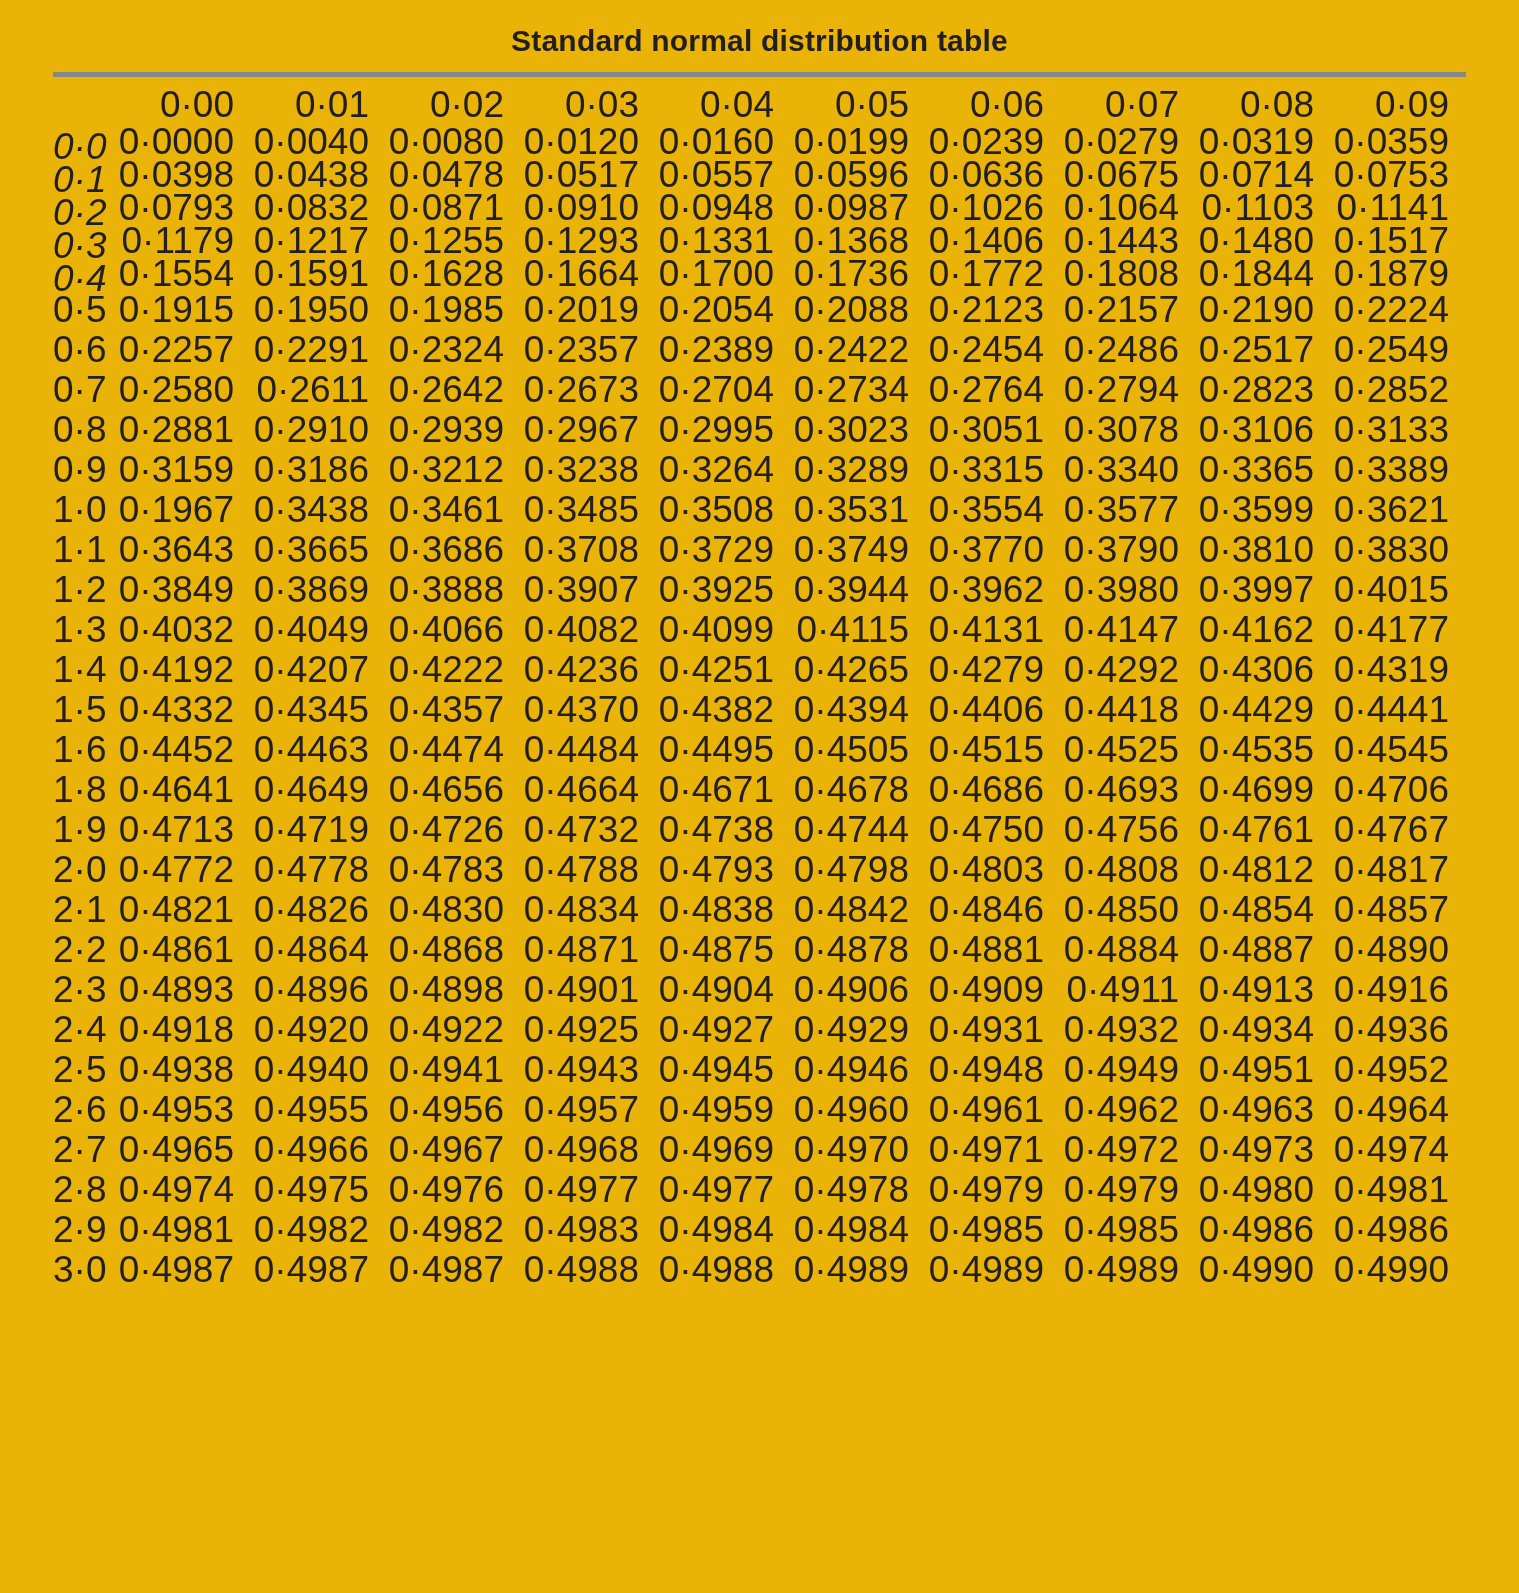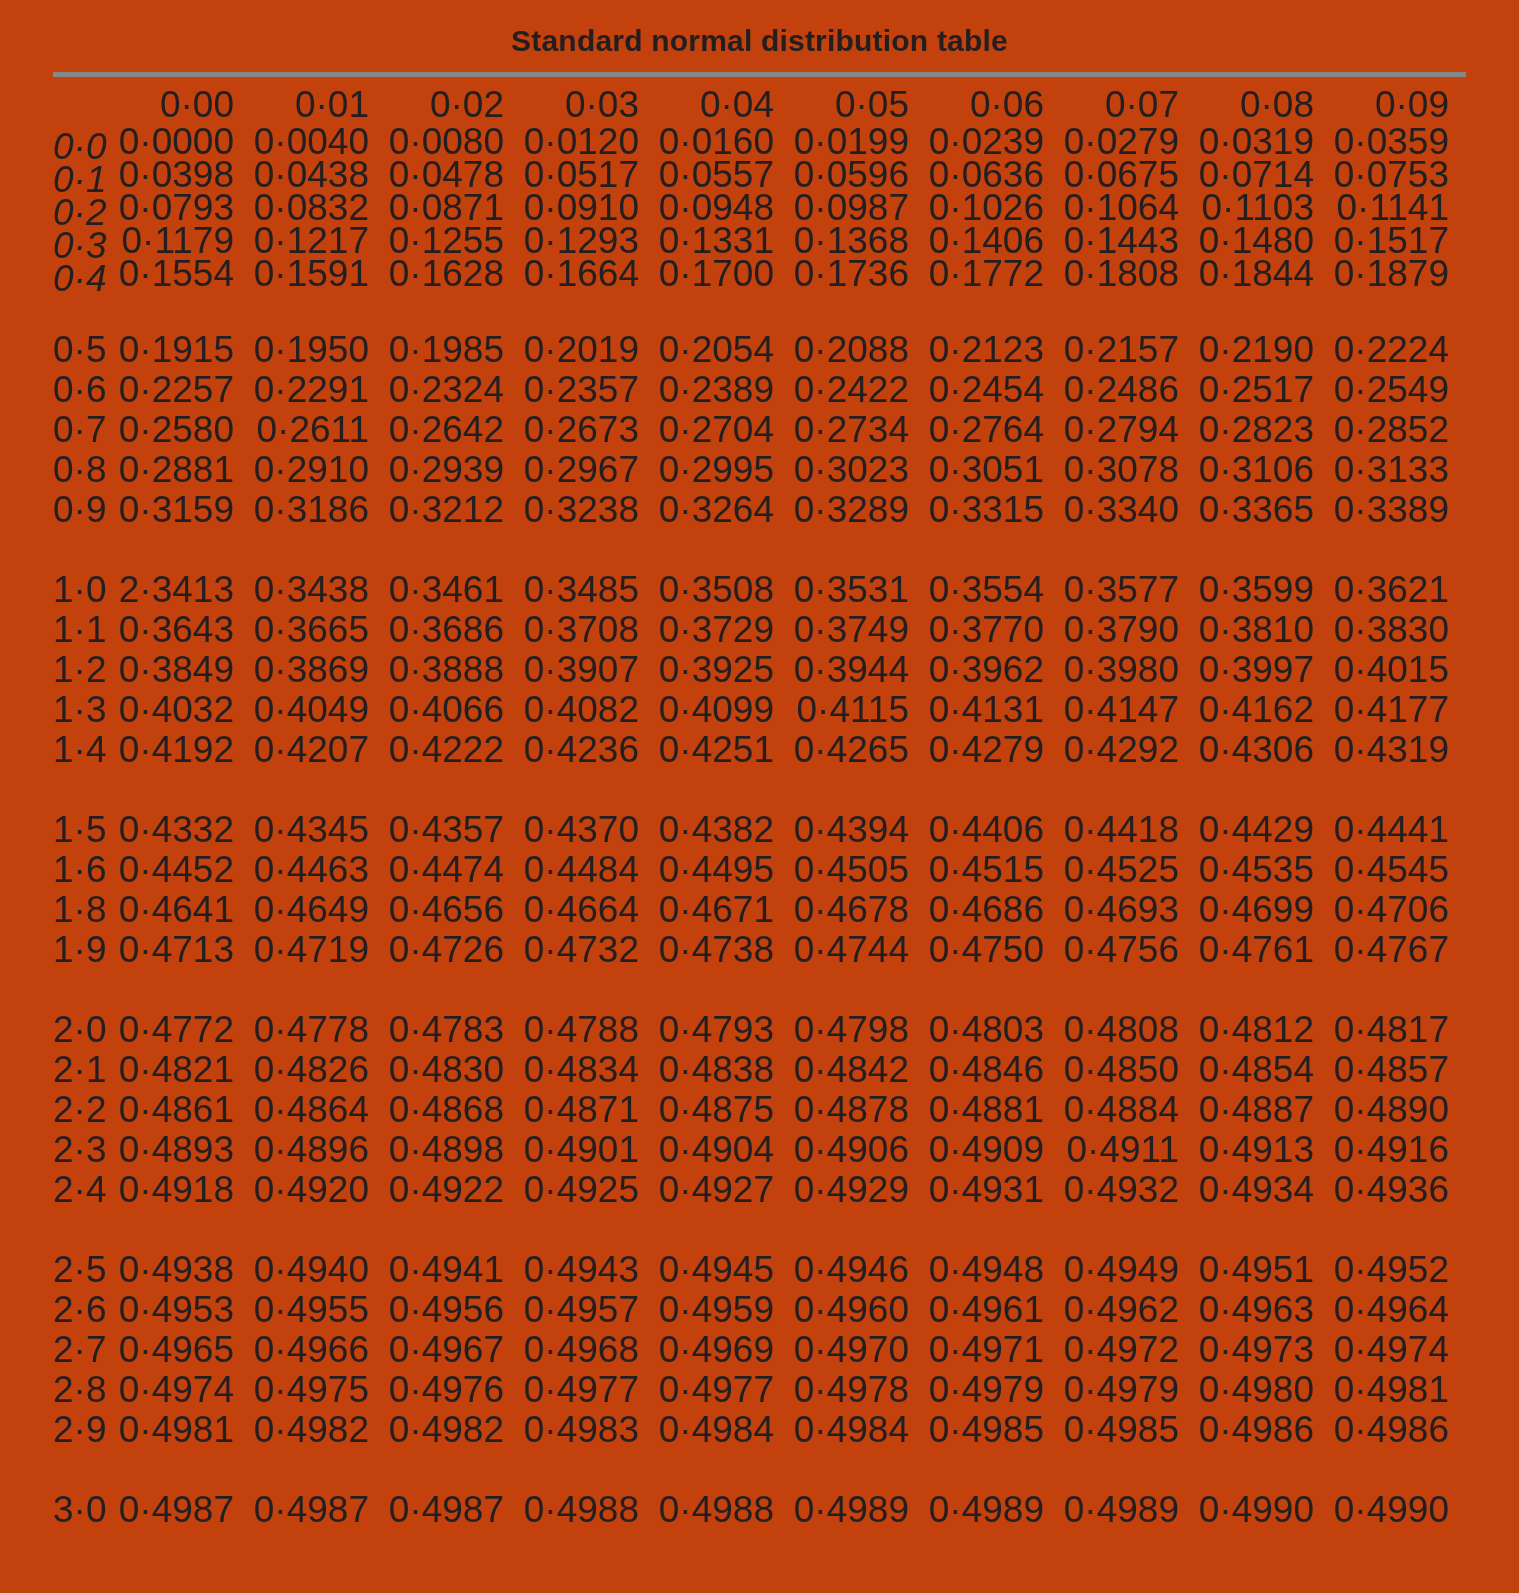--- a/index.html
+++ b/index.html
@@ -2,21 +2,21 @@
 <html><head>
 <meta charset="utf-8">
 <style>
   * { margin: 0; padding: 0; box-sizing: border-box; }
   html, body { background: #ffffff; }
   body { font-family: "Liberation Sans", sans-serif; }
   .page {
     position: relative;
     width: 1519px;
     height: 1593px;
-    background: #c2410c;
+    background: #eab308;
     color: #231f20;
     overflow: hidden;
   }
   .title {
     padding-top: 24px;
     text-align: center;
     font-size: 30px;
     font-weight: bold;
     line-height: 34px;
     letter-spacing: 0.2px;
@@ -26,21 +26,21 @@
     height: 5px;
     background: #85878a;
   }
   .table {
     margin: 8px 53px 0 53px;
     font-size: 37px;
   }
   .row { display: flex; height: 40px; line-height: 40px; }
   .cell { width: 135px; text-align: right; white-space: pre; }
   .rowlab { width: 46px; text-align: left; }
-  .group + .group { margin-top: 40px; }
+  .group + .group { }
   .group.first .row { height: 33px; line-height: 33px; }
   .group.first .rowlab { transform: translateY(5px); font-style: italic; }
 </style>
 </head>
 <body>
 
 <div class="page">
   <div class="title">Standard normal distribution table</div>
   <div class="rule"></div>
   <div class="table" id="table">
@@ -187,21 +187,21 @@
           <div class="cell">0·3289</div>
           <div class="cell">0·3315</div>
           <div class="cell">0·3340</div>
           <div class="cell">0·3365</div>
           <div class="cell">0·3389</div>
         </div>
       </div>
       <div class="group">
         <div class="row">
           <div class="cell rowlab">1·0</div>
-          <div class="cell">2·3413</div>
+          <div class="cell">0·1967</div>
           <div class="cell">0·3438</div>
           <div class="cell">0·3461</div>
           <div class="cell">0·3485</div>
           <div class="cell">0·3508</div>
           <div class="cell">0·3531</div>
           <div class="cell">0·3554</div>
           <div class="cell">0·3577</div>
           <div class="cell">0·3599</div>
           <div class="cell">0·3621</div>
         </div>

